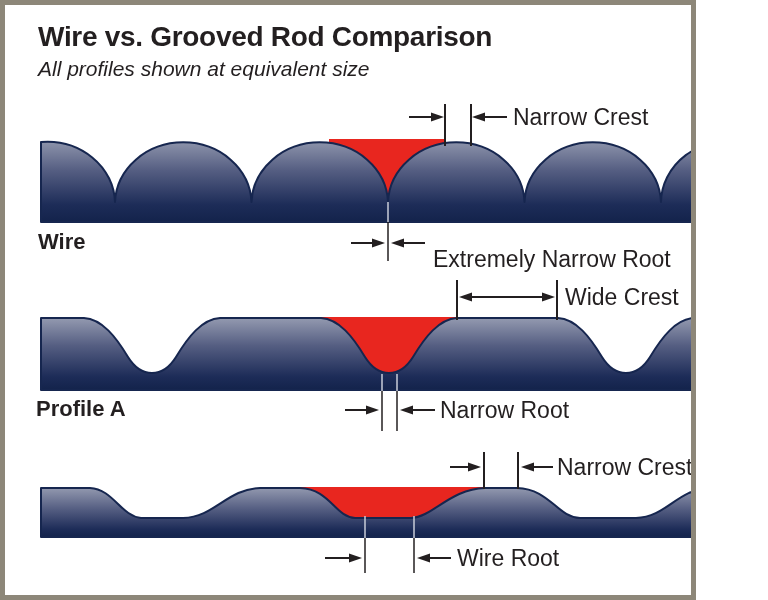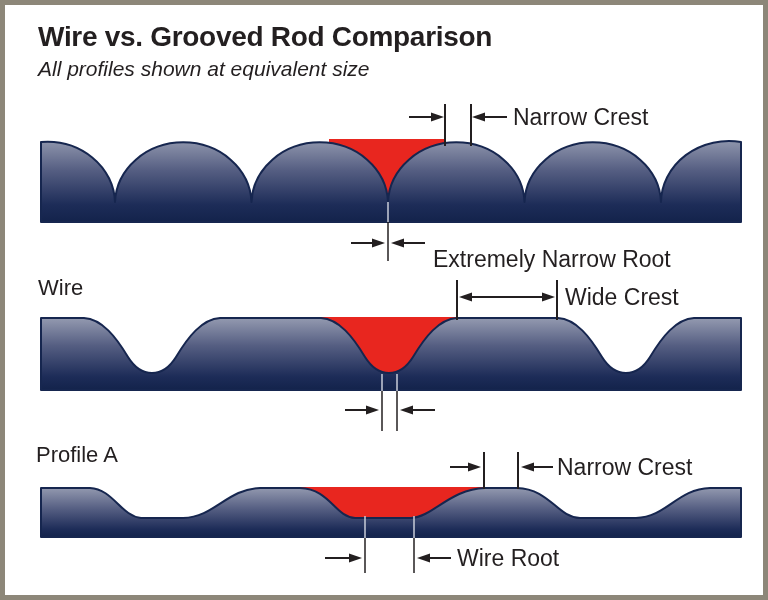--- a/index.html
+++ b/index.html
@@ -1,37 +1,37 @@
 <!DOCTYPE html>
 <html><head>
 <meta charset="utf-8">
 <style>
   html, body { margin: 0; padding: 0; background: #ffffff; }
   #frame {
     position: relative;
-    width: 768px; height: 600px;
+    width: 696px; height: 600px;
     box-sizing: border-box;
     border: 5px solid #8d8779;
     background: #ffffff;
     font-family: "Liberation Sans", "DejaVu Sans", sans-serif;
     color: #231f20;
     overflow: hidden;
   }
   #diagram-svg { position: absolute; left: 0; top: 0; }
   .abs { position: absolute; white-space: nowrap; }
   .vcenter { transform: translateY(-50%); }
   .title {
     left: 33px; top: 16px;
     font-size: 28px; font-weight: 700; letter-spacing: -0.3px;
   }
   .subtitle {
     left: 33px; top: 52px;
     font-size: 21px; font-weight: 400; font-style: italic;
   }
-  .profile-label { font-size: 22px; font-weight: 400; margin-top: 46px; }
+  .profile-label { font-size: 22px; font-weight: 700; }
   .annotation { font-size: 23px; font-weight: 400; }
   #label-wire      { left: 33px; top: 237px; }
   #label-profile-a { left: 31px; top: 404px; }
   #label-profile-b { left: 31px; top: 553px; }
   #ann-narrow-crest-wire     { left: 508px; top: 112px; }
   #ann-extremely-narrow-root { left: 428px; top: 238px; margin-top: 16px; }
   #ann-wide-crest            { left: 560px; top: 292px; }
   #ann-narrow-root           { left: 435px; top: 405px; }
   #ann-narrow-crest-b        { left: 552px; top: 462px; }
   #ann-wide-root             { left: 452px; top: 553px; }
@@ -159,16 +159,17 @@
     <polygon fill="#231f20" points="357,553 344,548.5 344,557.5"></polygon>
     <polygon fill="#231f20" points="412,553 425,548.5 425,557.5"></polygon>
   </svg>
 
   <div id="label-wire" class="abs vcenter profile-label">Wire</div>
   <div id="label-profile-a" class="abs vcenter profile-label">Profile A</div>
 
   <div id="ann-narrow-crest-wire" class="abs vcenter annotation">Narrow Crest</div>
   <div id="ann-extremely-narrow-root" class="abs vcenter annotation">Extremely Narrow Root</div>
   <div id="ann-wide-crest" class="abs vcenter annotation">Wide Crest</div>
+  <div id="ann-narrow-root" class="abs vcenter annotation">Narrow Root</div>
   <div id="ann-narrow-crest-b" class="abs vcenter annotation">Narrow Crest</div>
   <div id="ann-wide-root" class="abs vcenter annotation">Wire Root</div>
 
 </div>
 
 </body></html>

